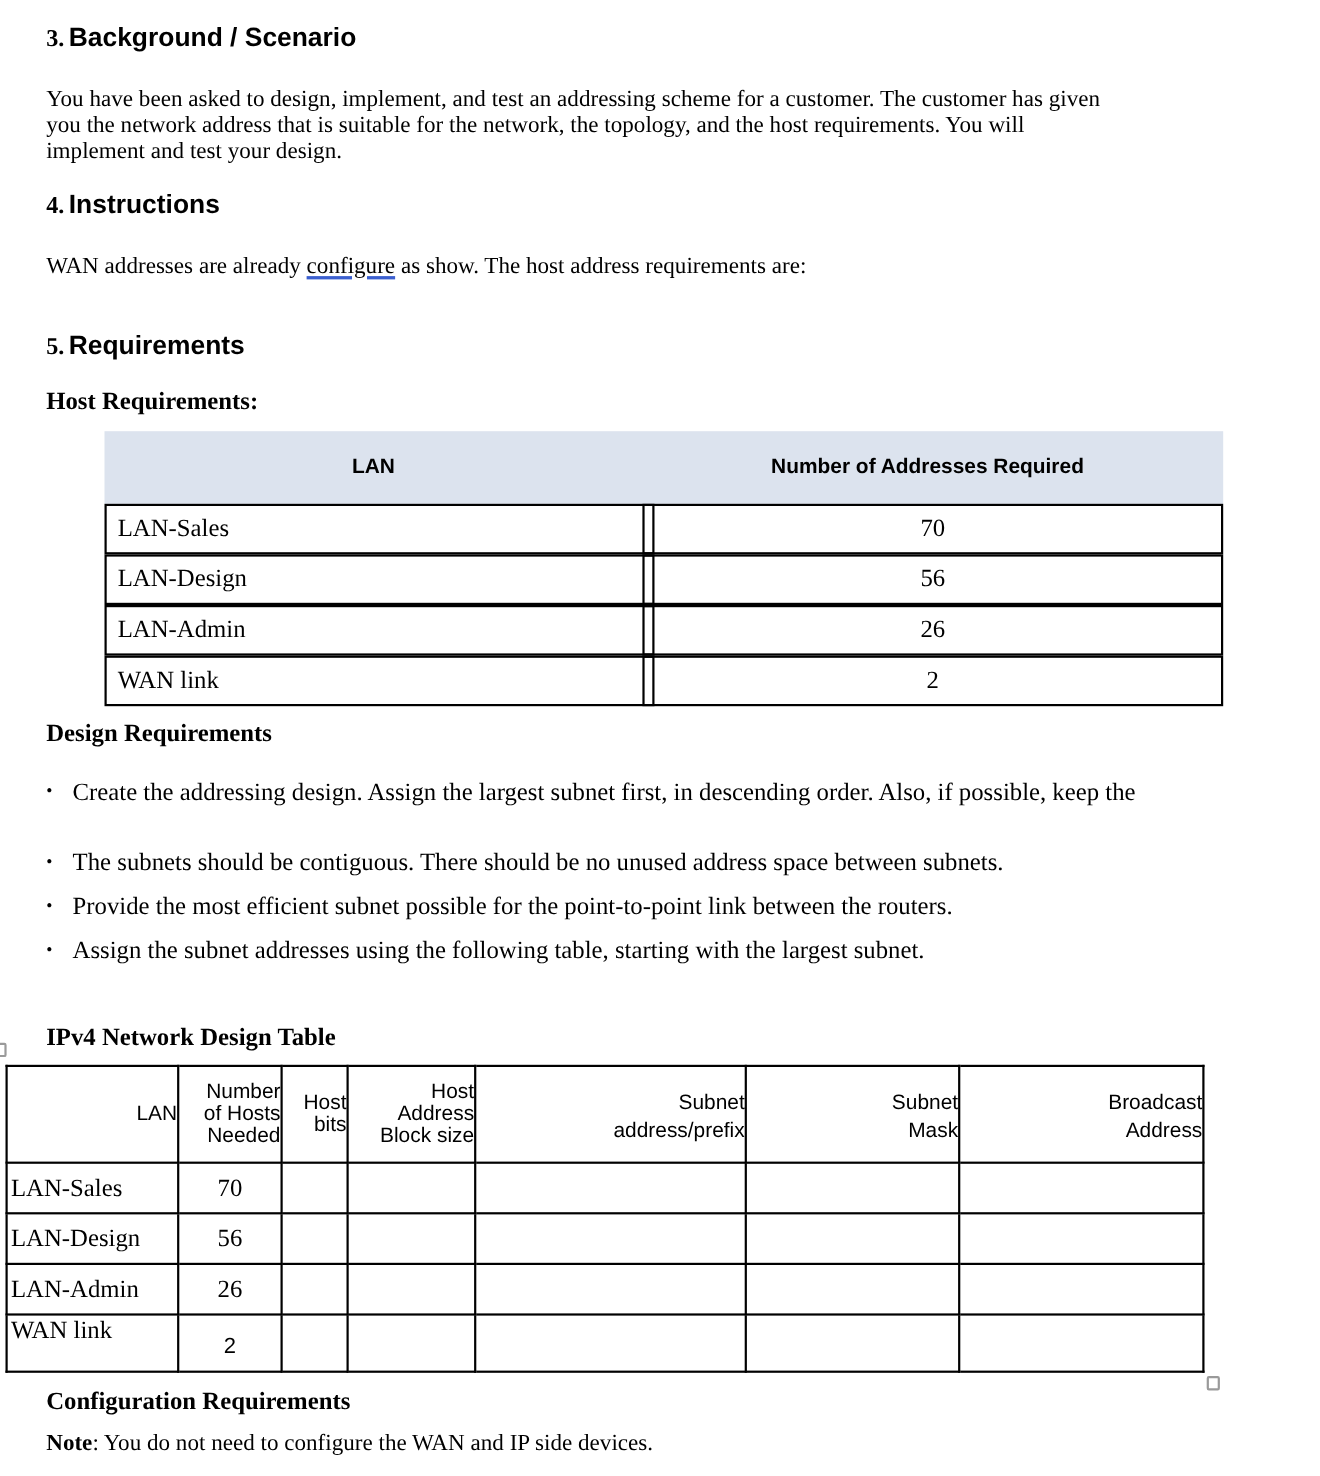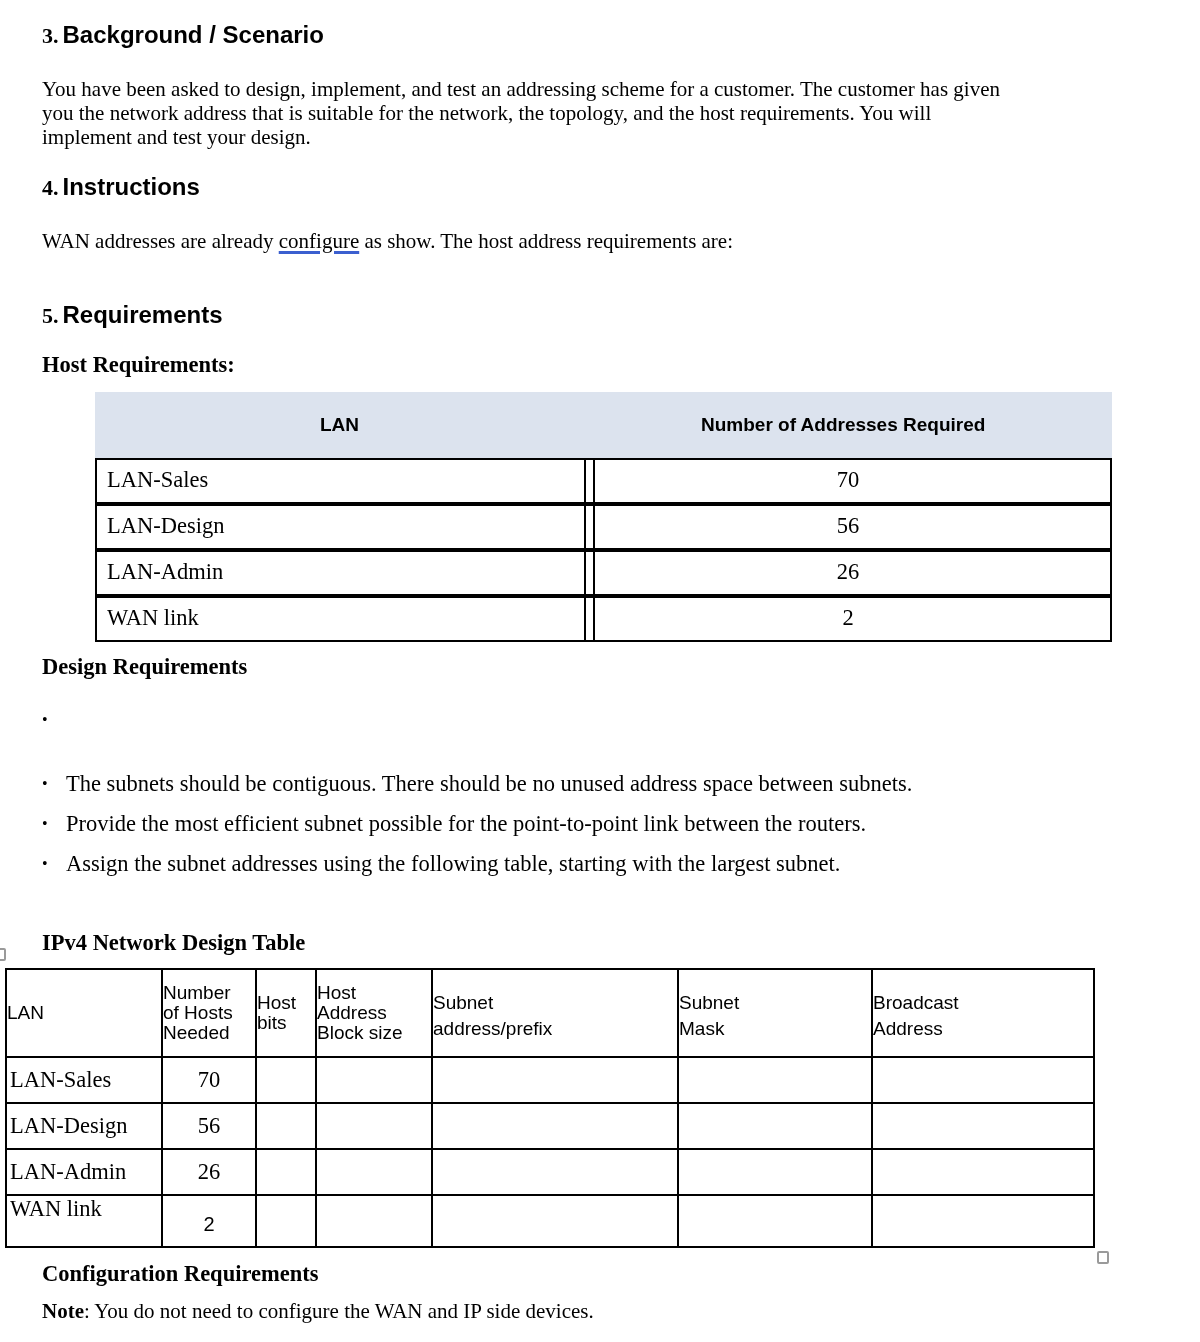--- a/index.html
+++ b/index.html
@@ -45,21 +45,21 @@
     .bullet .dot { position: absolute; left: 0; top: 0; font-size: 16px; }
     .bullet .txt { position: absolute; left: 24px; width: 1090px; }
 
     
     #design-table { left: 5px; top: 968px; border-collapse: collapse; }
     #design-table td, #design-table th {
       border: 2px solid #000; padding: 0; vertical-align: middle;
     }
     #design-table th {
       font-family: "Liberation Sans", sans-serif; font-weight: normal; font-size: 19px;
-      line-height: 20px; text-align: left; height: 86px;
+      line-height: 20px; text-align: right; height: 86px;
     }
     #design-table td { height: 44px; font-size: 22.5px; }
     #design-table td.lan { text-align: left; padding-left: 3px; }
     #design-table td.num { text-align: center; }
     .hdr2 { display: block; }
     .hdr2-gap { display: block; line-height: 32px; }
 
     .corner-mark {
       position: absolute; width: 8px; height: 9px; border: 2px solid #9a9a9a; border-radius: 2px;
     }
@@ -116,20 +116,21 @@
     <div class="ht-cell c2">2</div>
   </div>
 </div>
 
 <div class="abs sub-heading" style="top:654px;">Design Requirements</div>
 
 <div class="abs bullet-list" style="top:0; left:42px;">
   <div class="bullet" style="top:707px;">
     <span class="dot">•</span>
     <div class="txt">
+      <div>Create the addressing design. Assign the largest subnet first, in descending order. Also, if possible, keep the</div>
     </div>
   </div>
   <div class="bullet" style="top:771px;">
     <span class="dot">•</span>
     <div class="txt">The subnets should be contiguous. There should be no unused address space between subnets.</div>
   </div>
   <div class="bullet" style="top:811px;">
     <span class="dot">•</span>
     <div class="txt">Provide the most efficient subnet possible for the point-to-point link between the routers.</div>
   </div>

